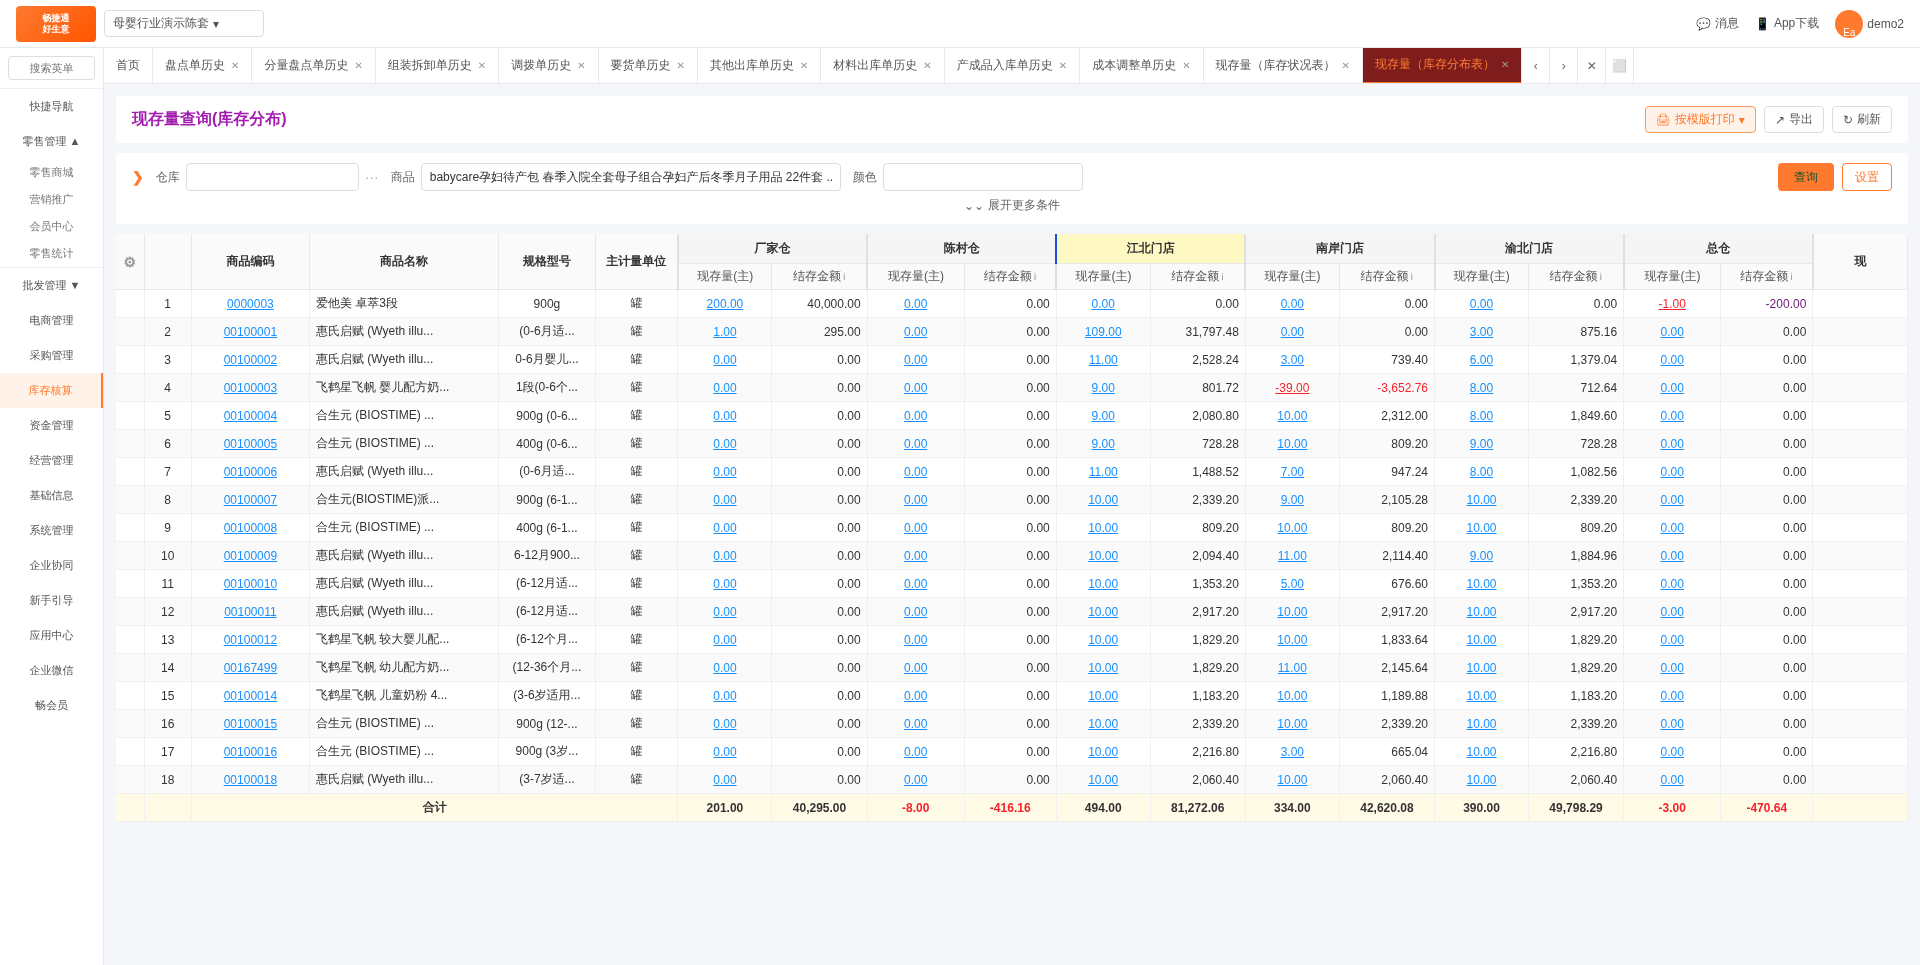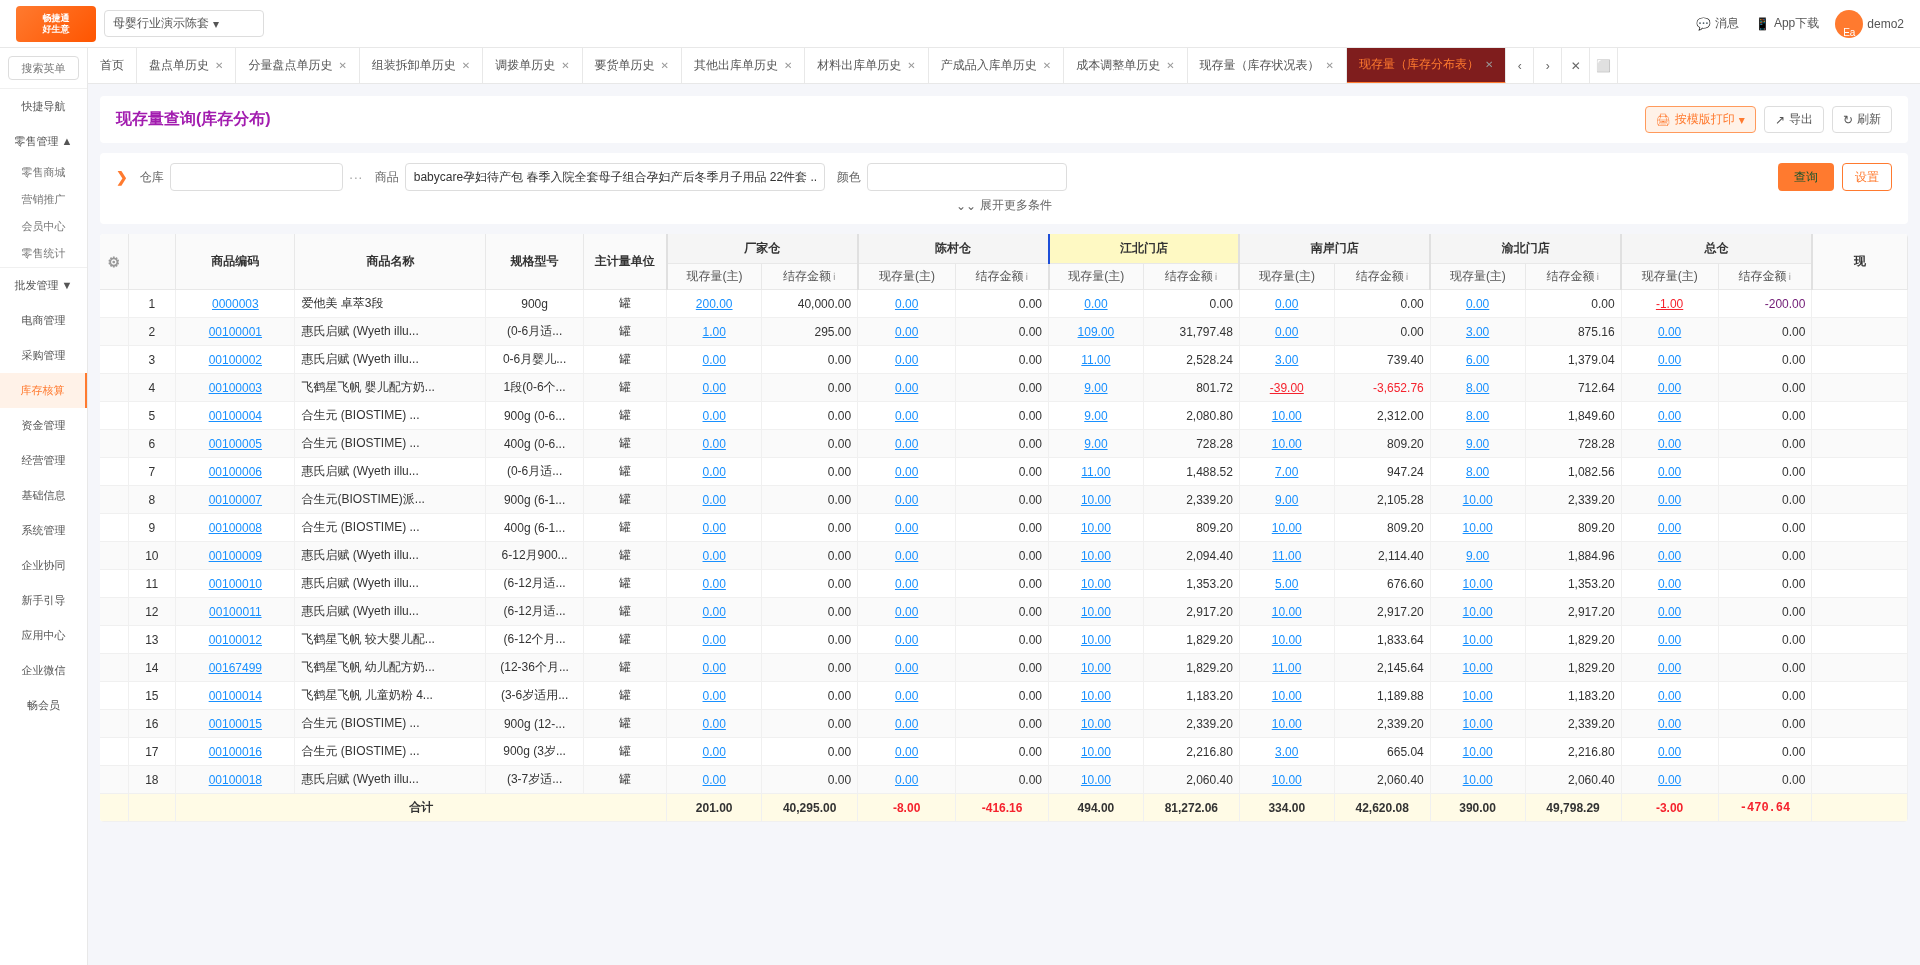--- a/index.html
+++ b/index.html
@@ -12,21 +12,21 @@
     .logo-img { width: 80px; height: 36px; background: linear-gradient(135deg, #ff7a2f, #ff5500); border-radius: 4px; display: flex; align-items: center; justify-content: center; color: #fff; font-size: 10px; font-weight: bold; }
     .industry-select { display: flex; align-items: center; gap: 4px; padding: 4px 8px; border: 1px solid #ddd; border-radius: 4px; cursor: pointer; font-size: 12px; color: #555; background: #fff; min-width: 160px; }
     .top-bar-right { display: flex; align-items: center; gap: 16px; }
     .top-bar-item { display: flex; align-items: center; gap: 4px; cursor: pointer; font-size: 12px; color: #555; }
     .avatar { width: 28px; height: 28px; border-radius: 50%; background: #ff7a2f; display: flex; align-items: flex-end; justify-content: center; color: #fff; font-size: 12px; }
     
     
     .main-layout { display: flex; height: calc(100vh - 48px); }
     
     
-    .sidebar { width: 88px; background: #fff; border-right: 1px solid #e8e8e8; display: flex; flex-direction: column; overflow-y: auto; flex-shrink: 0; }
+    .sidebar { width: 104px; background: #fff; border-right: 1px solid #e8e8e8; display: flex; flex-direction: column; overflow-y: auto; flex-shrink: 0; }
     .sidebar-item { padding: 10px 4px; text-align: center; cursor: pointer; font-size: 11px; color: #555; transition: all 0.2s; }
     .sidebar-item.active { color: #ff7a2f; background: #fff2e8; border-right: 2px solid #ff7a2f; }
     .sidebar-item-label { font-size: 11px; }
     .sidebar-group { border-bottom: 1px solid #f0f0f0; }
     .sidebar-sub { padding: 6px 4px; text-align: center; cursor: pointer; font-size: 11px; color: #777; }
     
     
     .content-area { flex: 1; display: flex; flex-direction: column; overflow: hidden; }
     
     
@@ -706,21 +706,21 @@
                   <td>40,295.00</td>
                   <td style="color: rgb(245, 34, 45);">-8.00</td>
                   <td style="color: rgb(245, 34, 45);">-416.16</td>
                   <td>494.00</td>
                   <td>81,272.06</td>
                   <td>334.00</td>
                   <td>42,620.08</td>
                   <td>390.00</td>
                   <td>49,798.29</td>
                   <td style="color: rgb(245, 34, 45);">-3.00</td>
-                  <td style="color: rgb(245, 34, 45); font-family: Liberation Mono, monospace;">-470.64</td>
+                  <td style="color: rgb(245, 34, 45);">-470.64</td>
                   <td></td>
                 </tr>
               </tbody>
           </table>
         </div>
       </div>
 
     </div>
   </div>
 </div>

